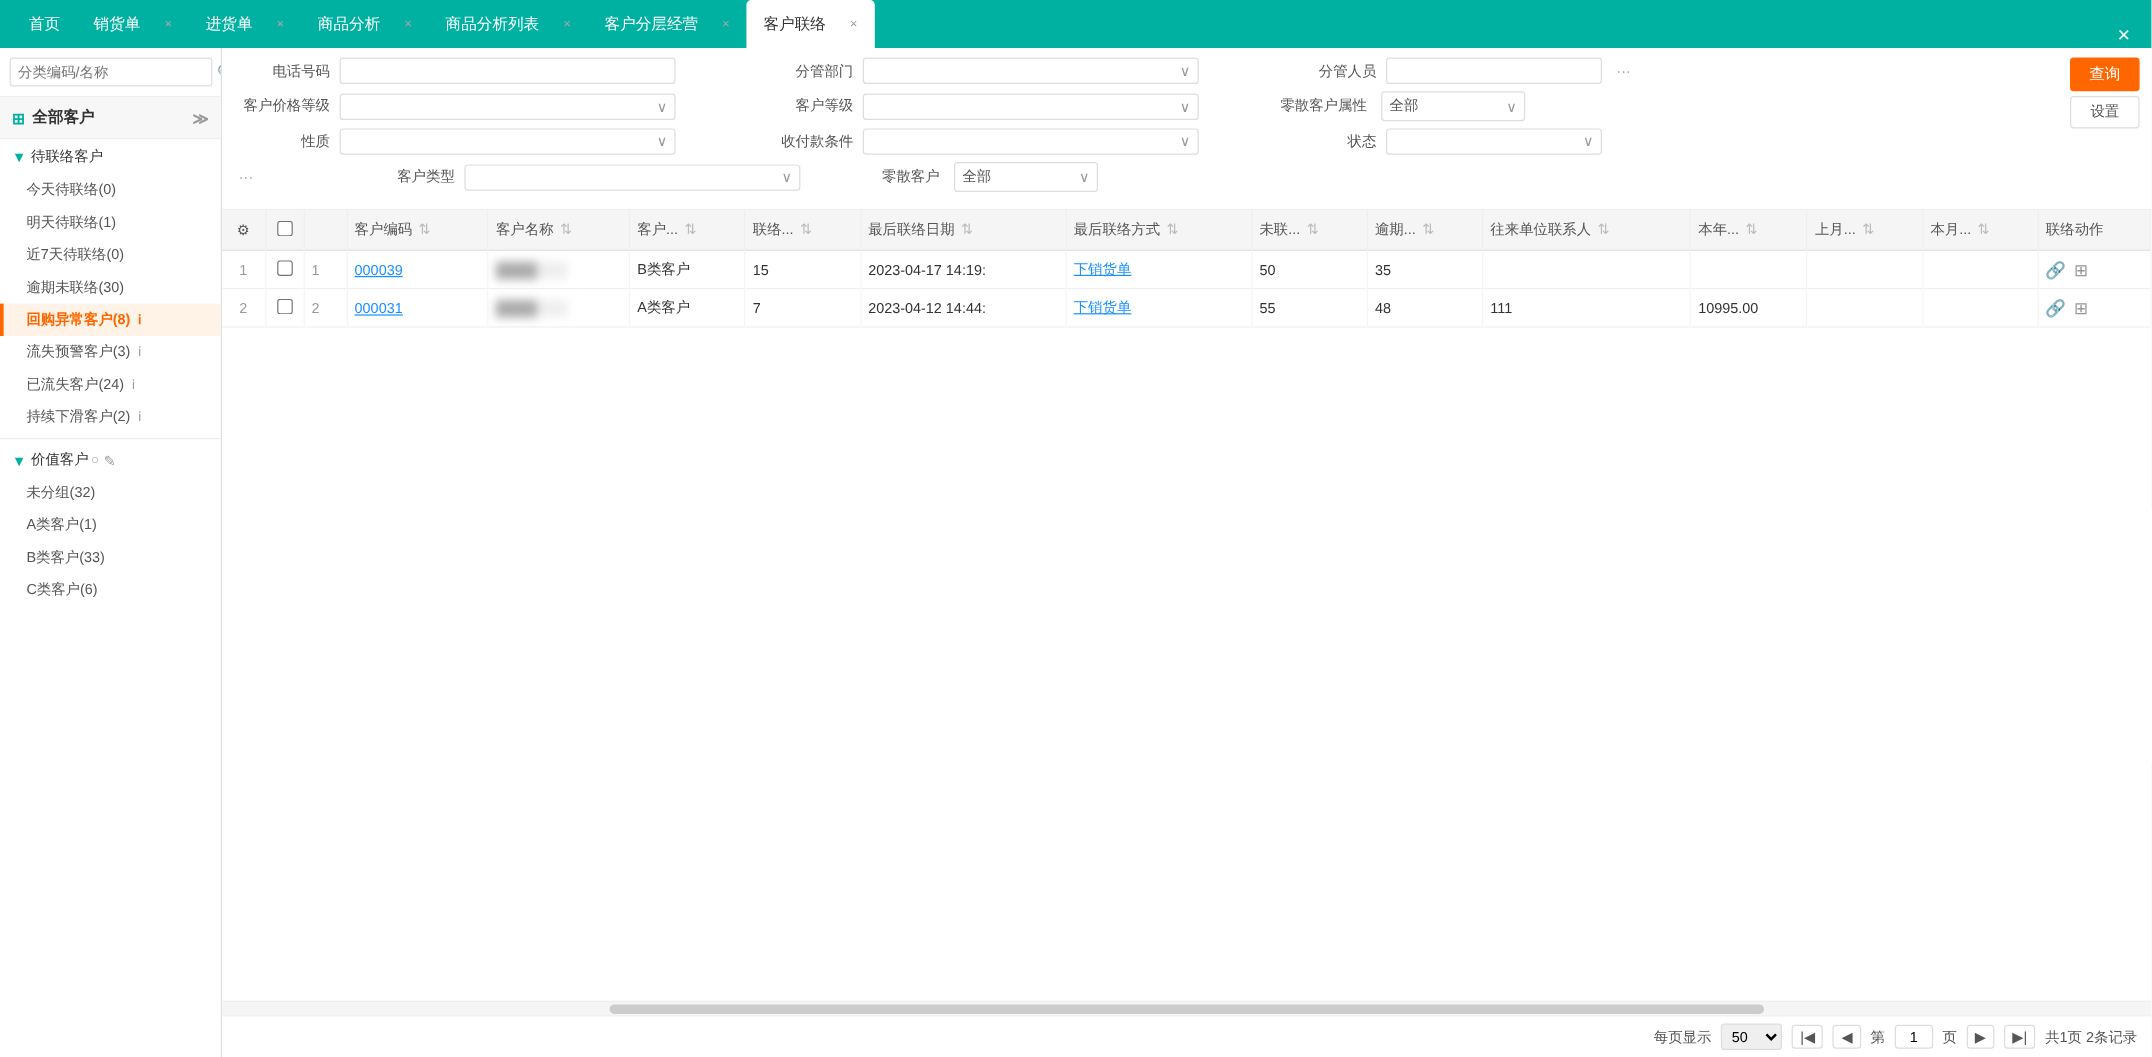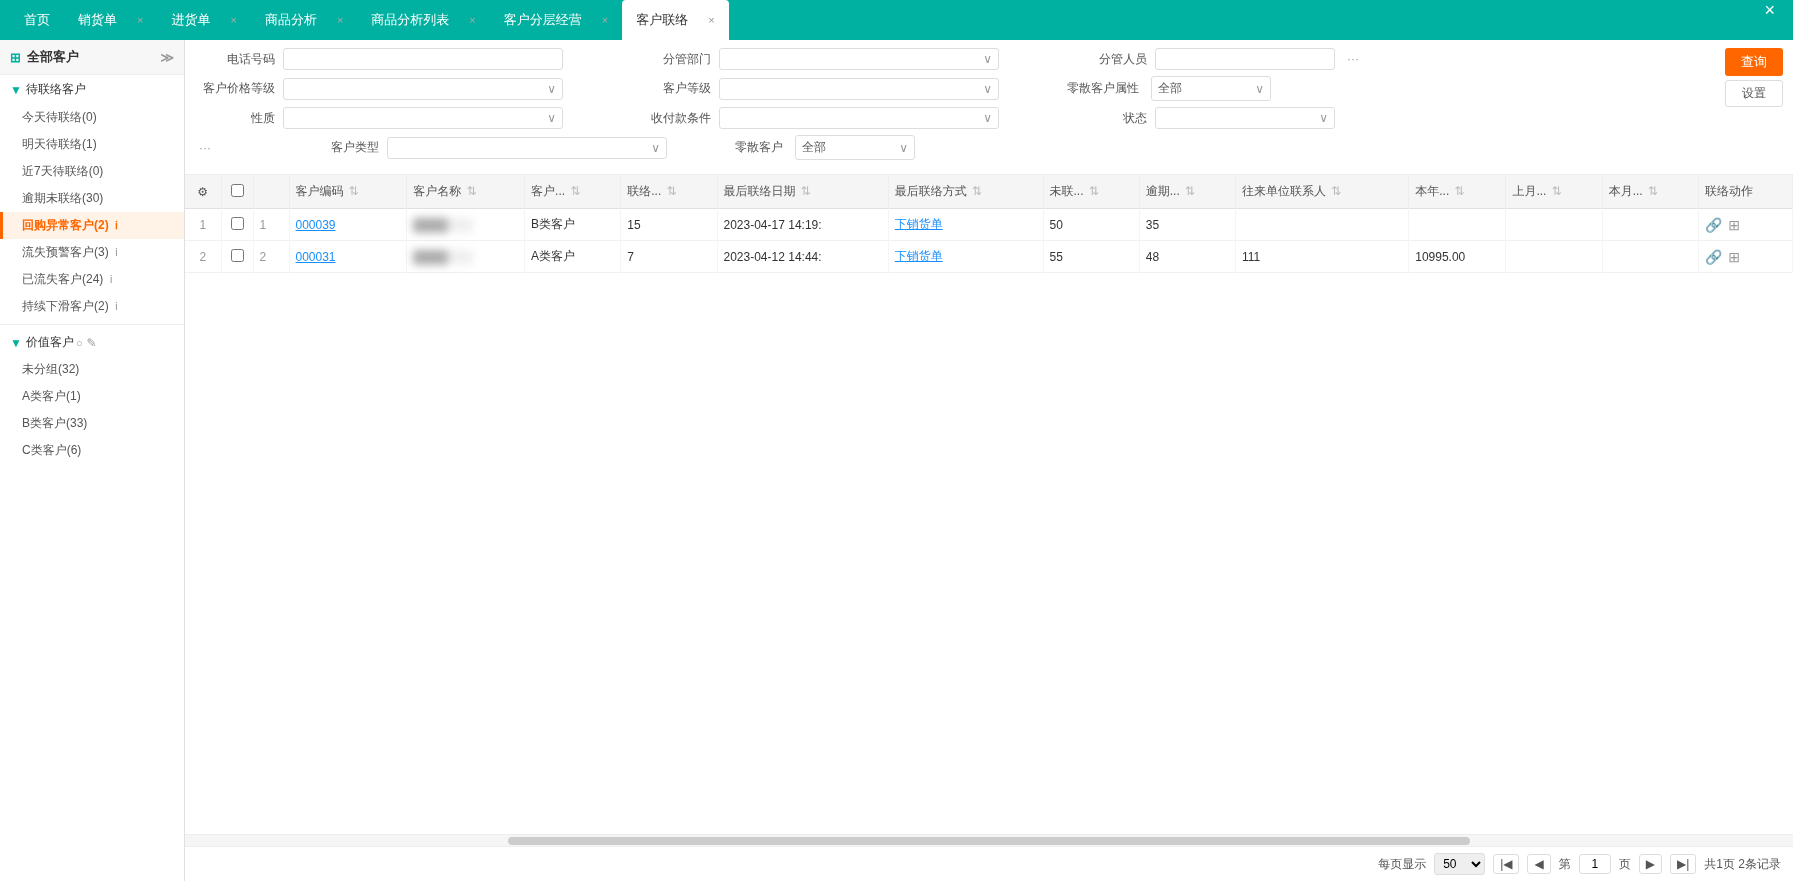--- a/index.html
+++ b/index.html
@@ -1,20 +1,20 @@
 <!DOCTYPE html>
 <html><head>
   <meta charset="utf-8">
   <style>
     * { box-sizing: border-box; margin: 0; padding: 0; }
     body { font-family: "Microsoft YaHei", Arial, sans-serif; font-size: 12px; background: #f0f0f0; overflow: hidden; width: 1793px; height: 881px; }
 
     
     .top-nav {
-      display: flex; align-items: flex-start; height: 40px;
+      display: flex; align-items: flex-end; height: 40px;
       background: #00b0a0; padding: 0 10px; gap: 0;
     }
     .nav-tab {
       padding: 0 14px; height: 40px; display: flex; align-items: center;
       color: #fff; cursor: pointer; font-size: 13px; white-space: nowrap; gap: 16px;
     }
     .nav-tab.active {
       background: #fff; color: #333; border-radius: 4px 4px 0 0;
     }
     .nav-tab .close-x { font-size: 11px; color: #aaa; margin-left: 4px; cursor: pointer; }
@@ -135,20 +135,24 @@
     <span>客户联络</span>
     <span class="close-x">×</span>
   </div>
   <div class="nav-spacer"></div>
   <div class="nav-close-btn">×</div>
 </div>
 
 <div class="main-layout">
 
   <div class="sidebar">
+    <div class="sidebar-search">
+      <input type="text" placeholder="分类编码/名称" style="">
+      <span class="search-icon">🔍</span>
+    </div>
     <div class="sidebar-section-header">
       <span style="margin-right:6px; color:#00b0a0;">⊞</span>
       <span>全部客户</span>
       <span class="collapse-icon">≫</span>
     </div>
     <div class="sidebar-group-title">
       <span class="arrow">▼</span>
       <span>待联络客户</span>
     </div>
     <div class="sidebar-item">
@@ -159,21 +163,21 @@
     </div>
     <div class="sidebar-item">
       <span>近7天待联络(0)</span>
     </div>
     <div class="sidebar-item">
       <span>逾期未联络(30)</span>
     </div>
 
 
     <div class="sidebar-item active-orange">
-      <span>回购异常客户(2)</span>
+      <span>回购异常客户(8)</span>
       <span style="color:#f60; font-size:11px; margin-left:3px;">ℹ</span>
     </div>
     <div class="sidebar-item">
       <span>流失预警客户(3)</span>
       <span style="color:#999; font-size:11px; margin-left:3px;">ℹ</span>
     </div>
     <div class="sidebar-item">
       <span>已流失客户(24)</span>
       <span style="color:#999; font-size:11px; margin-left:3px;">ℹ</span>
     </div>

